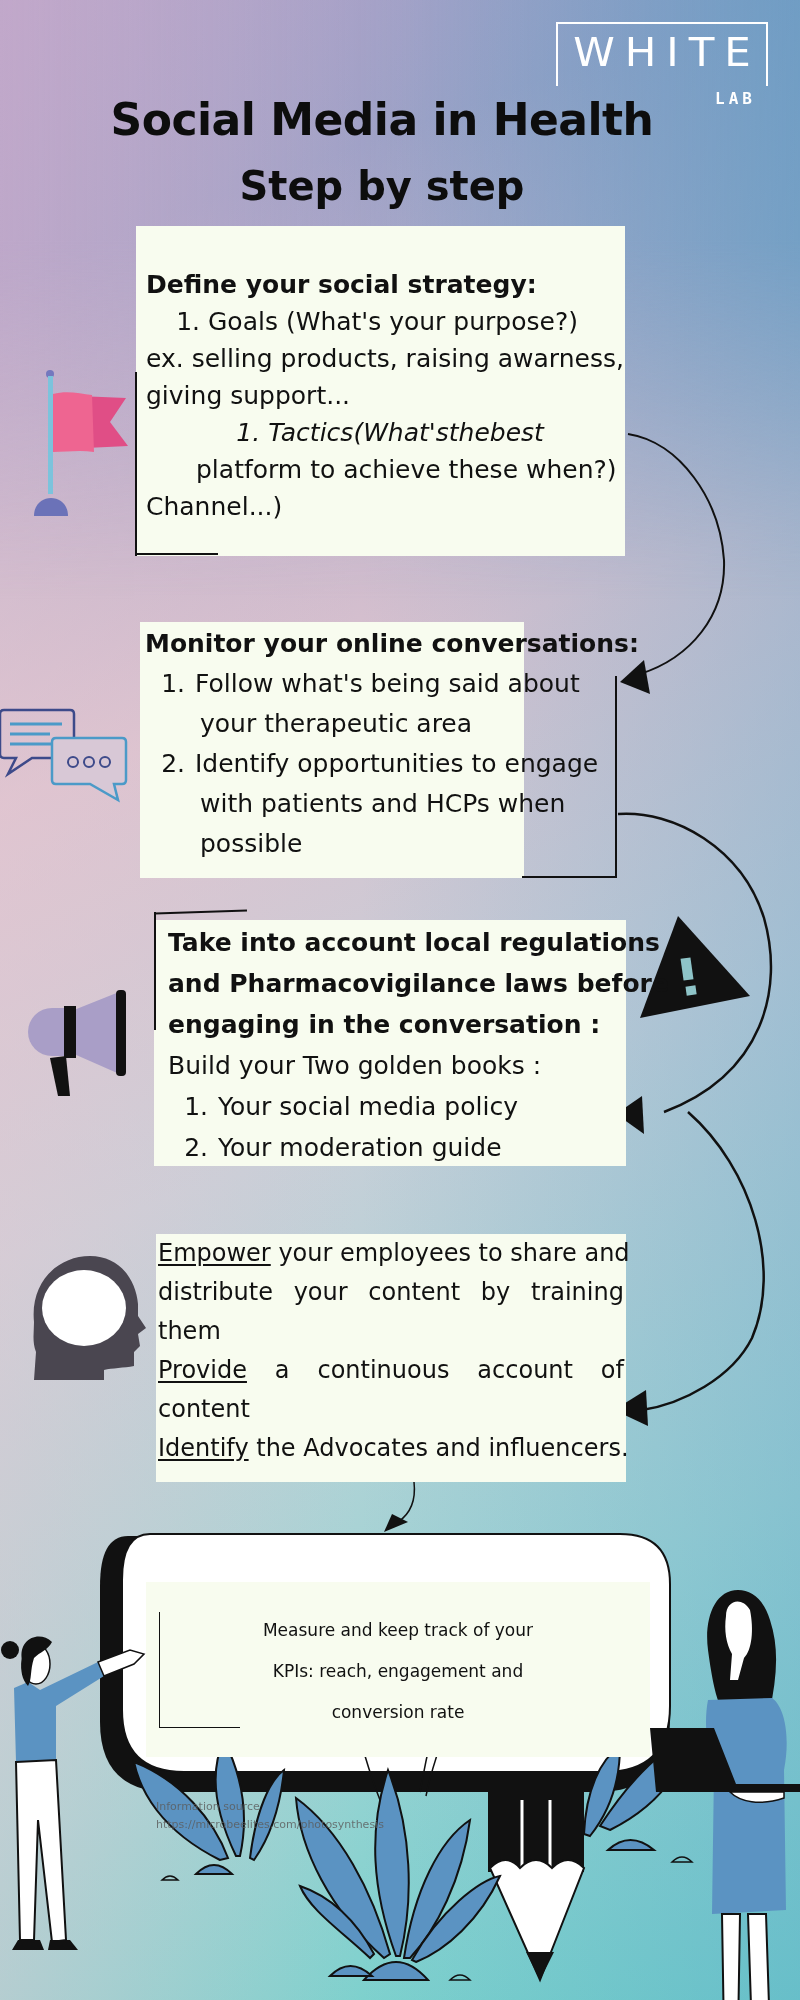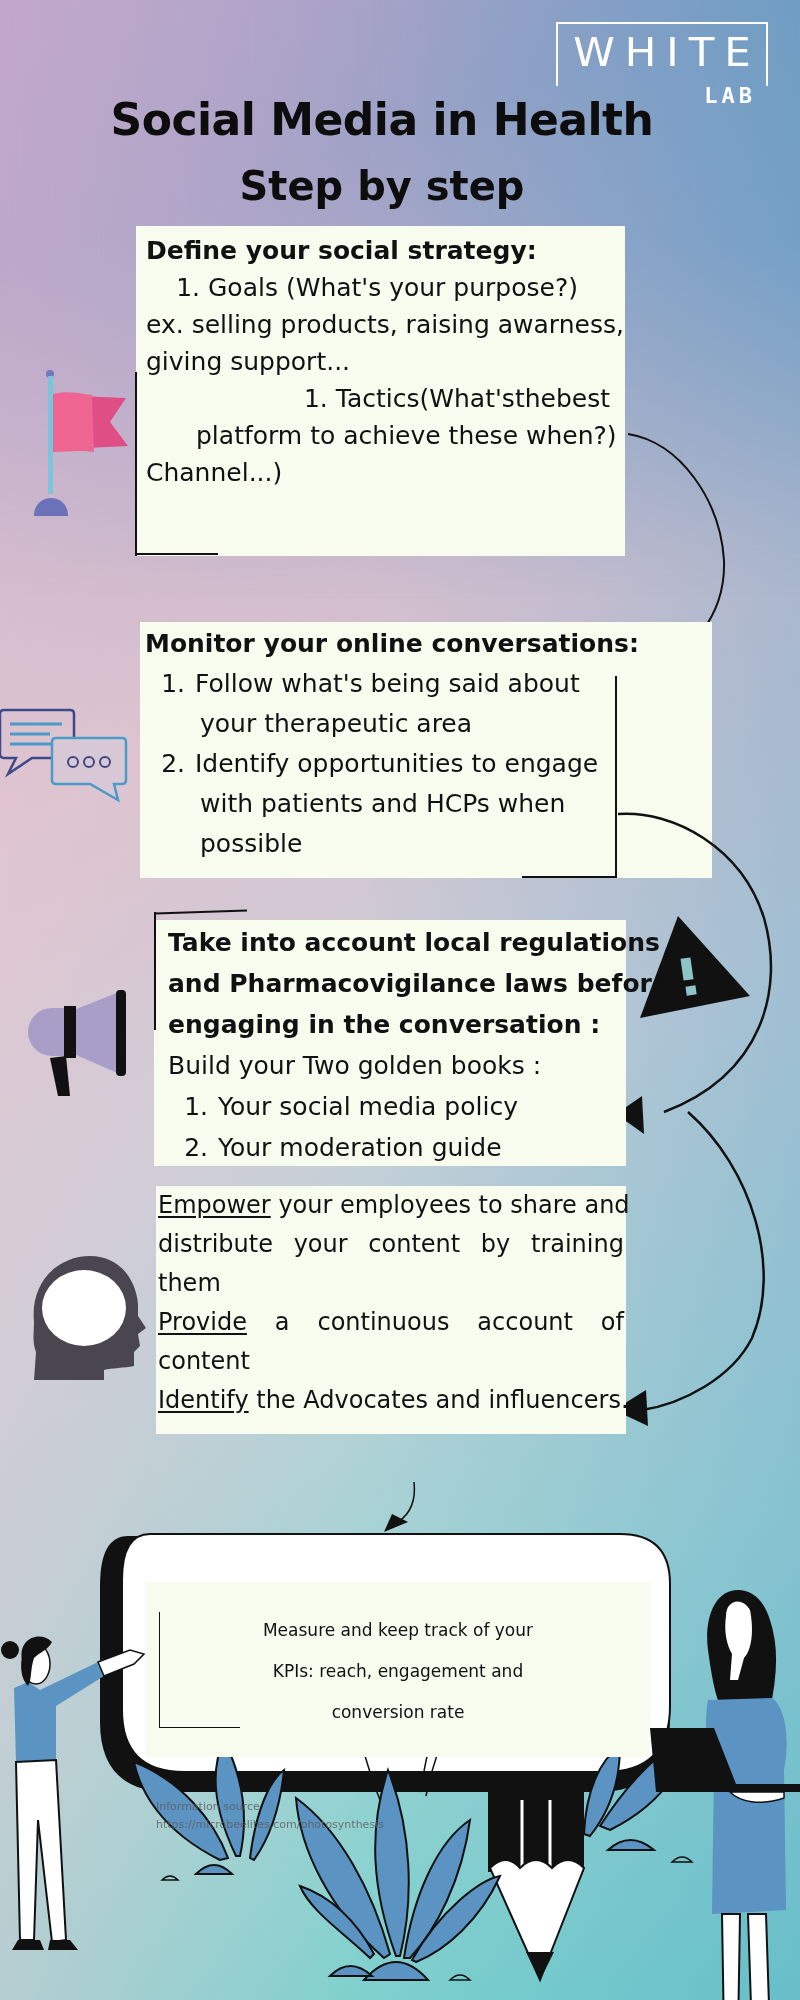--- a/index.html
+++ b/index.html
@@ -25,56 +25,56 @@
     left: 556px; top: 22px; width: 212px; height: 64px;
     border: 2px solid #ffffff; border-bottom: none; box-sizing: border-box;
   }
   .logo-white {
     position: absolute; left: 0; right: 0; top: 4px; text-align: center;
     color: #fff; font-size: 42px; letter-spacing: 10px; font-weight: 300; padding-left: 10px;
     font-family: "DejaVu Sans", sans-serif; font-weight: normal; transform: scaleY(0.95);
   }
   .logo-lab {
     position: absolute; right: 10px; bottom: -22px; color: #fff;
-    font-size: 22px; font-weight: bold; letter-spacing: 4px;
+    font-size: 16px; font-weight: bold; letter-spacing: 4px;
     font-family: "DejaVu Sans Mono", monospace;
   }
 
   
   .title {
     left: 0; width: 800px; text-align: center; font-weight: bold; color: #0d0d0d;
     font-family: "DejaVu Sans", sans-serif;
   }
   .title-main { top: 94px; font-size: 44px; letter-spacing: -0.5px; padding-left: 0; left: -18px; }
   .title-sub { top: 163px; font-size: 40px; left: -18px; }
 
   
   .card {
     background: #f8fcef; color: #111;
     font-family: "DejaVu Sans", sans-serif;
     box-sizing: border-box;
   }
   .card .h { font-weight: bold; }
   .card .line { display: block; white-space: nowrap; }
   .card1 { left: 136px; top: 226px; width: 489px; height: 330px; padding: 6px 14px 0 10px; font-size: 25px; line-height: 37px; }
-  .card1 .h { font-size: 25px; }
+  .card1 .h { font-size: 25px; margin-top: 34px; }
   .card1 .num { display: inline-block; width: 34px; text-align: right; margin-right: 8px; }
   .card1 .indent1 { padding-left: 20px; }
   .card1 .indent2 { padding-left: 50px; }
   .justify { display: flex; justify-content: space-between; width: 465px; }
-  .card1 .just-tactics { display: flex; justify-content: flex-end; width: 444px; padding-left: 20px; }
-
-  .card2 { left: 140px; top: 622px; width: 572px; height: 256px; padding: 2px 8px 0 5px; font-size: 25px; line-height: 40px; }
+  .card1 .just-tactics { display: flex; justify-content: center; width: 444px; padding-left: 20px; font-style: italic; }
+
+  .card2 { left: 140px; top: 622px; width: 384px; height: 256px; padding: 2px 8px 0 5px; font-size: 25px; line-height: 40px; }
   .card2 .num { display: inline-block; width: 40px; text-align: right; margin-right: 10px; }
   .card2 .cont { padding-left: 55px; }
 
   .card3 { left: 154px; top: 920px; width: 472px; height: 246px; padding: 2px 6px 0 14px; font-size: 25px; line-height: 41px; }
   .card3 .num { display: inline-block; width: 40px; text-align: right; margin-right: 10px; }
 
-  .card4 { left: 156px; top: 1186px; width: 470px; height: 248px; padding: 0 0 0 2px; font-size: 24px; line-height: 39px; }
+  .card4 { left: 156px; top: 1234px; width: 470px; height: 248px; padding: 0 0 0 2px; font-size: 24px; line-height: 39px; }
   .card4 .u { text-decoration: underline; text-underline-offset: 3px; }
   .card4 .just { display: flex; justify-content: space-between; width: 466px; }
 
   .card5 { left: 146px; top: 1582px; width: 504px; height: 175px; font-size: 17px; line-height: 41px; text-align: center; padding-top: 28px; }
 
   .sketch-line { position: absolute; background: #111; }
 
   .source {
     left: 156px; top: 1798px; font-size: 11px; color: #5b5b5b; line-height: 18px;
     font-family: "DejaVu Sans", sans-serif; opacity: 0.8;

